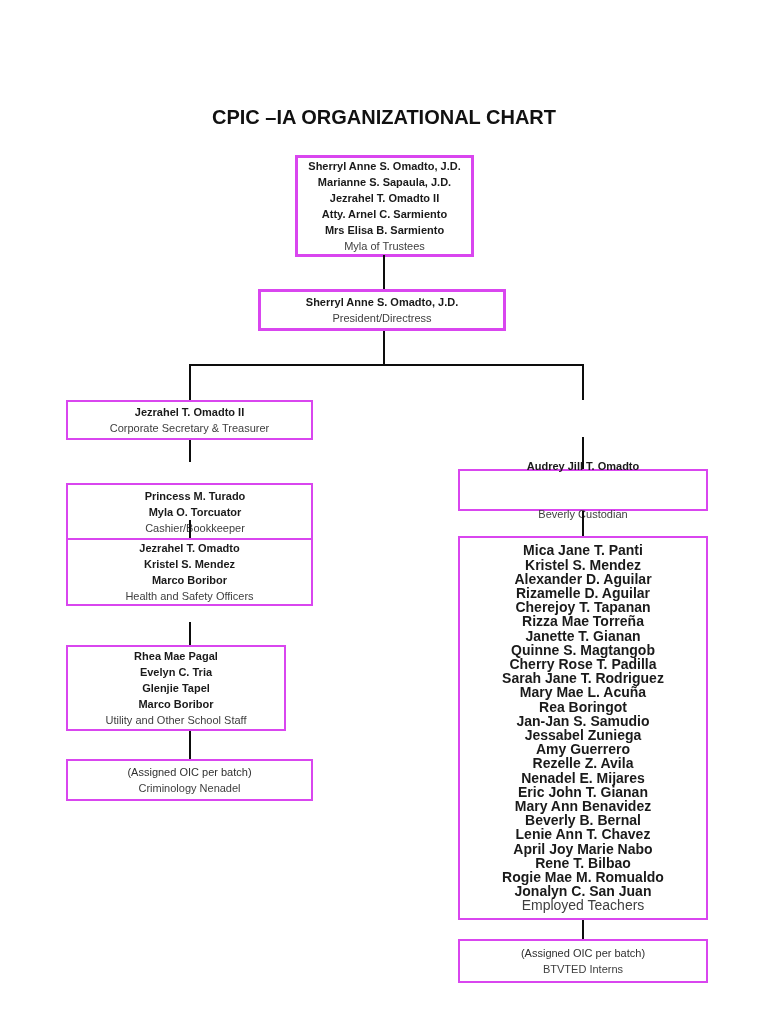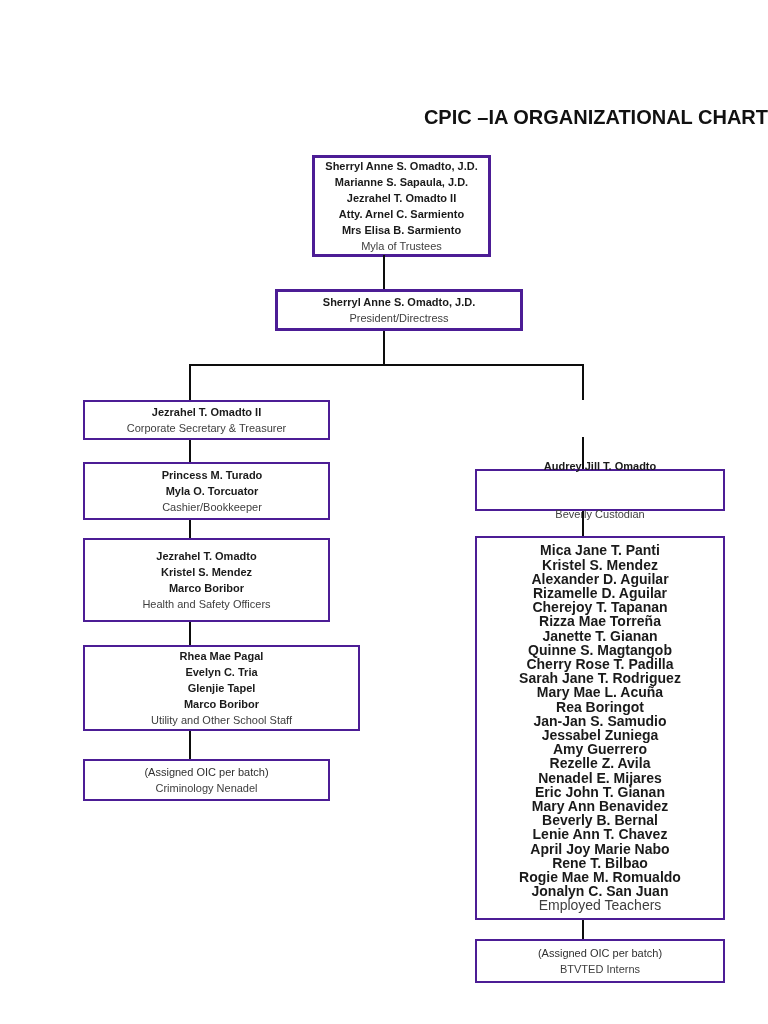--- a/index.html
+++ b/index.html
@@ -10,36 +10,35 @@
     margin: 0 auto;
     background: #ffffff;
     font-family: "Liberation Sans", sans-serif;
     overflow: hidden;
   }
   .chart-title {
     position: absolute;
     top: 106px;
     left: 0;
     width: 100%;
-    text-align: right;
+    text-align: center;
     font-size: 20px;
     font-weight: bold;
     color: #111111;
   }
   .box {
     position: absolute;
     background: #ffffff;
-    border: 2px solid #4c1d95;
+    border: 2px solid #d946ef;
     box-sizing: border-box;
     display: flex;
     flex-direction: column;
     justify-content: center;
     align-items: center;
     text-align: center;
-    margin-left: 17px;
   }
   .box.thick { border-width: 3px; }
   .names { display: flex; flex-direction: column; align-items: center; }
   .line { font-size: 11px; line-height: 16px; white-space: nowrap; }
   .name { font-weight: bold; color: #1a1a1a; }
   .plain { font-weight: normal; color: #303030; }
   .role { font-weight: normal; color: #3e3e3e; }
   .box.tight .line { line-height: 14.2px; font-size: 14px; }
   .conn {
     position: absolute;
@@ -80,42 +79,42 @@
 
   <div class="box" style="left:66px; top:400px; width:247px; height:40px;">
     <div class="names">
         <div class="line name">Jezrahel T. Omadto II</div>
       </div>
     <div class="line role">Corporate Secretary &amp; Treasurer</div>
   </div>
 
   <div class="conn" style="left:189px; top:440px; width:2px; height:22px;"></div>
 
-  <div class="box" style="left:66px; top:462px; width:247px; height:58px;padding-left:11px;">
+  <div class="box" style="left:66px; top:483px; width:247px; height:58px;padding-left:11px;">
     <div class="names">
         <div class="line name">Princess M. Turado</div>
         <div class="line name">Myla O. Torcuator</div>
       </div>
     <div class="line role">Cashier/Bookkeeper</div>
   </div>
 
   <div class="conn" style="left:189px; top:520px; width:2px; height:18px;"></div>
 
-  <div class="box" style="left:66px; top:538px; width:247px; height:84px;text-align:right;">
+  <div class="box" style="left:66px; top:538px; width:247px; height:68px;text-align:right;">
     <div class="names">
         <div class="line name">Jezrahel T. Omadto</div>
         <div class="line name">Kristel S. Mendez</div>
         <div class="line name">Marco Boribor</div>
       </div>
     <div class="line role">Health and Safety Officers</div>
   </div>
 
   <div class="conn" style="left:189px; top:622px; width:2px; height:23px;"></div>
 
-  <div class="box" style="left:66px; top:645px; width:277px; height:86px;">
+  <div class="box" style="left:66px; top:645px; width:220px; height:86px;">
     <div class="names">
         <div class="line name">Rhea Mae Pagal</div>
         <div class="line name">Evelyn C. Tria</div>
         <div class="line name">Glenjie Tapel</div>
         <div class="line name">Marco Boribor</div>
       </div>
     <div class="line role">Utility and Other School Staff</div>
   </div>
 
   <div class="conn" style="left:189px; top:731px; width:2px; height:28px;"></div>

